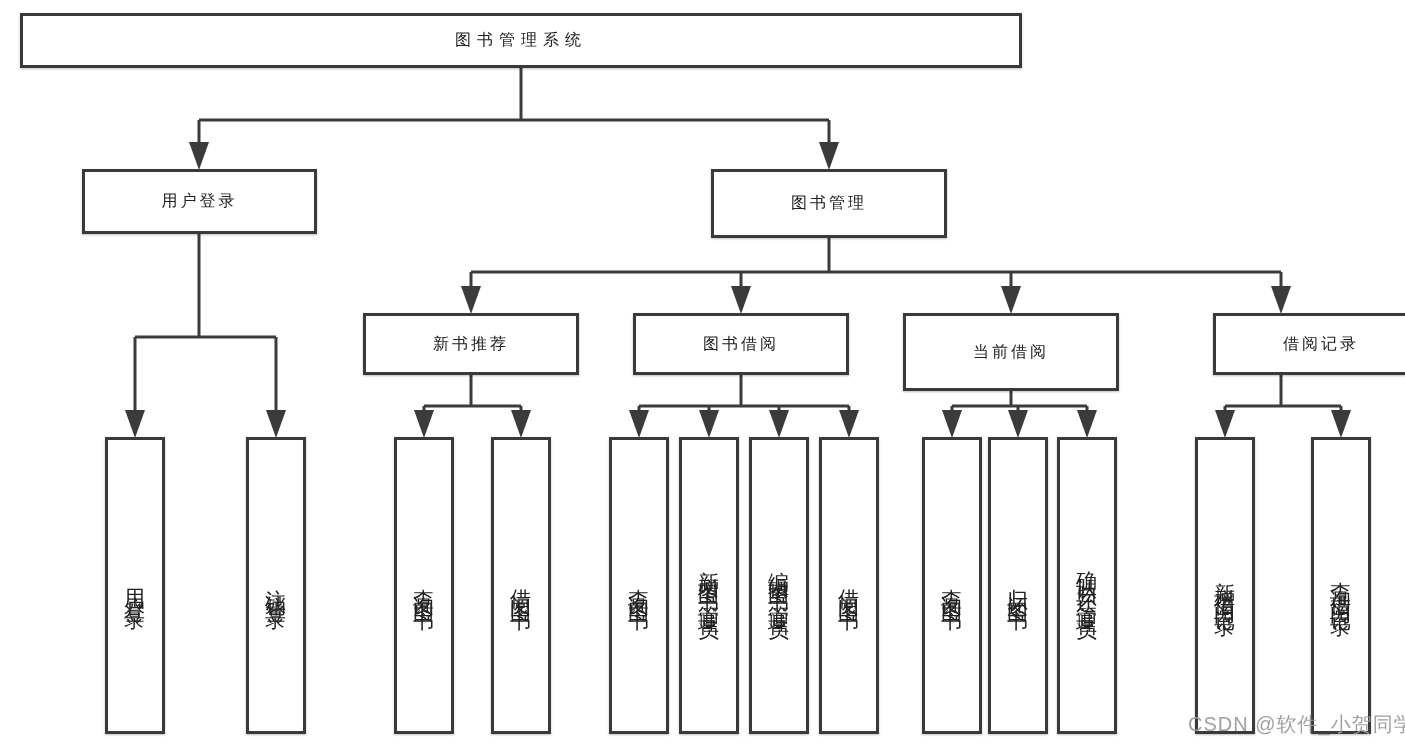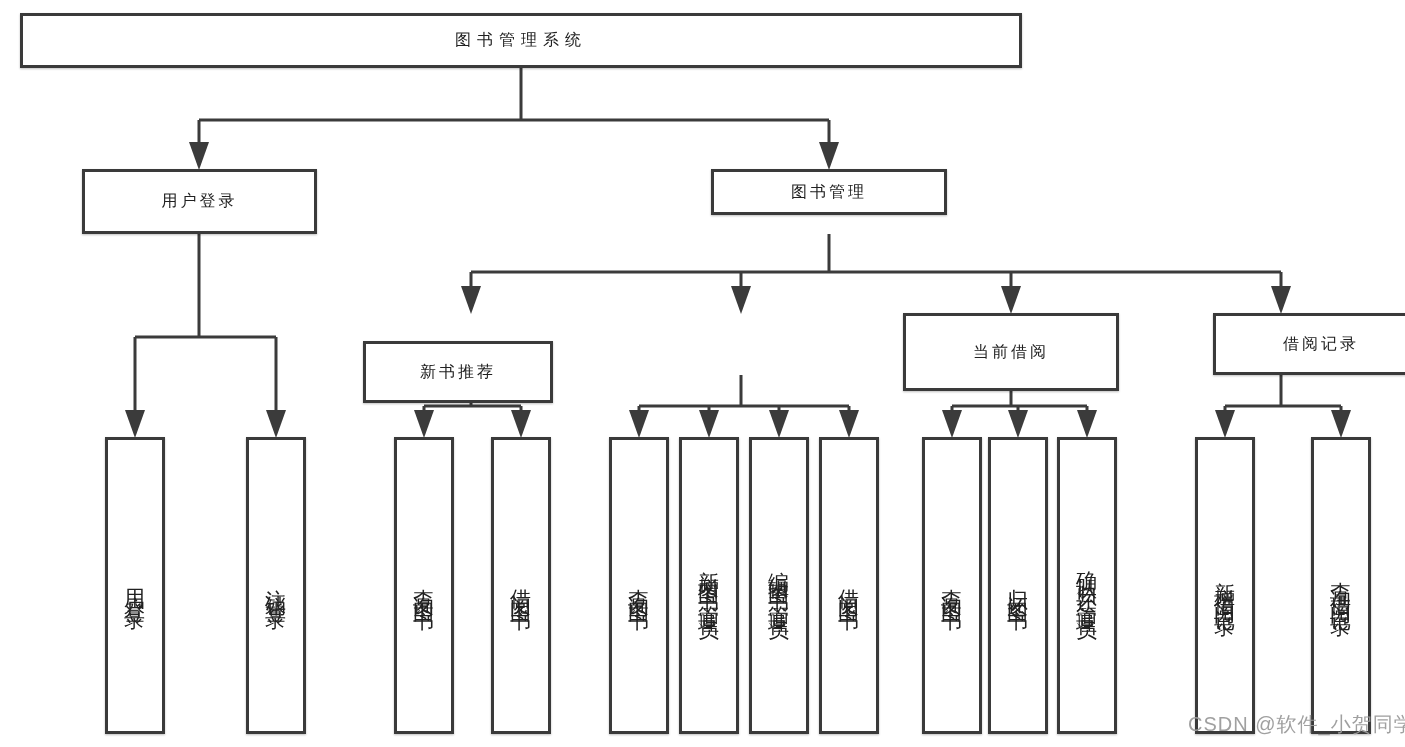--- a/index.html
+++ b/index.html
@@ -60,23 +60,24 @@
     <polygon fill="#3b3b3b" stroke="none" points="1077,410 1097,410 1087,438"></polygon>
 
     <path d="M1281 375 V406 M1225 406 H1341 M1225 406 V412 M1341 406 V412"></path>
     <polygon fill="#3b3b3b" stroke="none" points="1215,410 1235,410 1225,438"></polygon>
     <polygon fill="#3b3b3b" stroke="none" points="1331,410 1351,410 1341,438"></polygon>
   </svg>
 
   <div class="box root" style="left:20px;top:13px;width:1002px;height:55px;">图书管理系统</div>
 
   <div class="box" style="left:82px;top:169px;width:235px;height:65px;">用户登录</div>
-  <div class="box" style="left:711px;top:169px;width:236px;height:46px;text-align:right;">图书管理</div>
+  <div class="box" style="left:711px;top:169px;width:236px;height:69px;text-align:right;">图书管理</div>
 
-  <div class="box" style="left:363px;top:313px;width:190px;height:62px;margin-top:28px;">新书推荐</div>
+  <div class="box" style="left:363px;top:313px;width:216px;height:62px;">新书推荐</div>
+  <div class="box" style="left:633px;top:313px;width:216px;height:62px;">图书借阅</div>
   <div class="box" style="left:903px;top:313px;width:216px;height:78px;">当前借阅</div>
   <div class="box" style="left:1173px;top:313px;width:216px;height:62px;margin-left:40px;">借阅记录</div>
 
   <div class="box leaf" style="left:105px;top:437px;width:60px;height:297px;">用户登录</div>
   <div class="box leaf" style="left:246px;top:437px;width:60px;height:297px;">注销登录</div>
 
   <div class="box leaf" style="left:394px;top:437px;width:60px;height:297px;">查询图书</div>
   <div class="box leaf" style="left:491px;top:437px;width:60px;height:297px;">借阅图书</div>
 
   <div class="box leaf" style="left:609px;top:437px;width:60px;height:297px;">查询图书</div>

